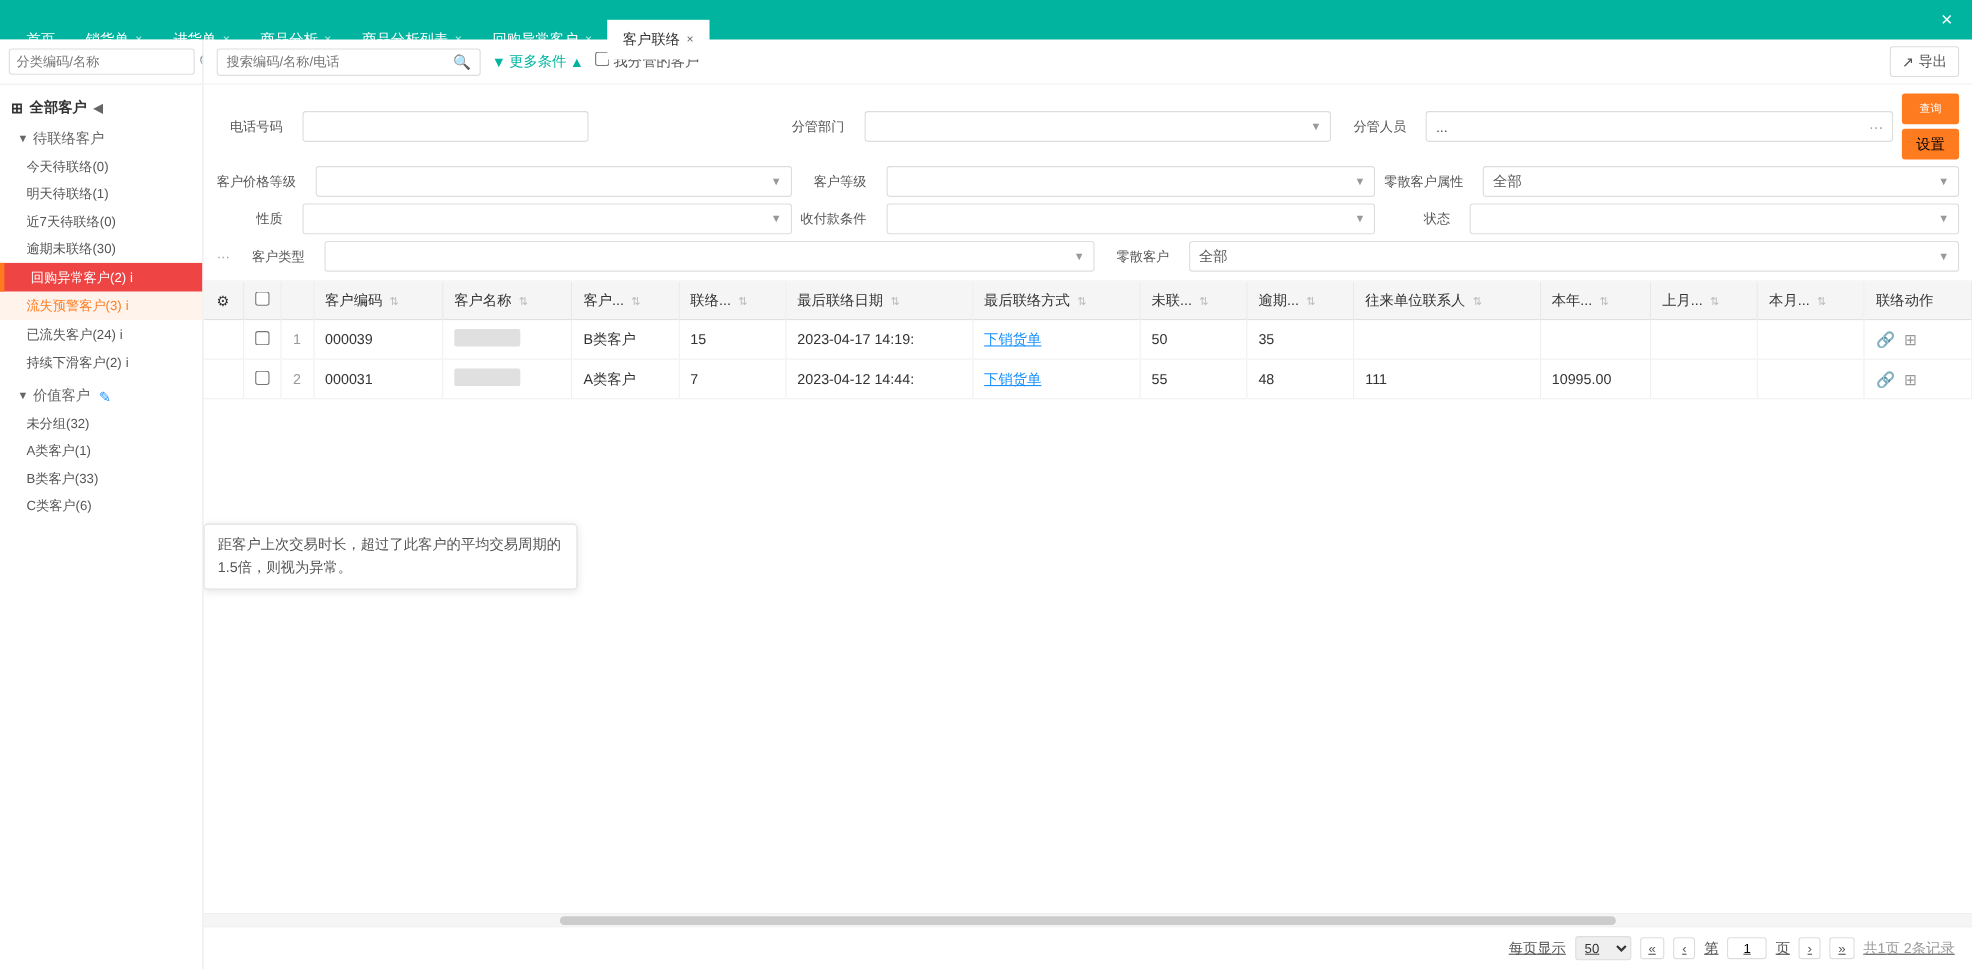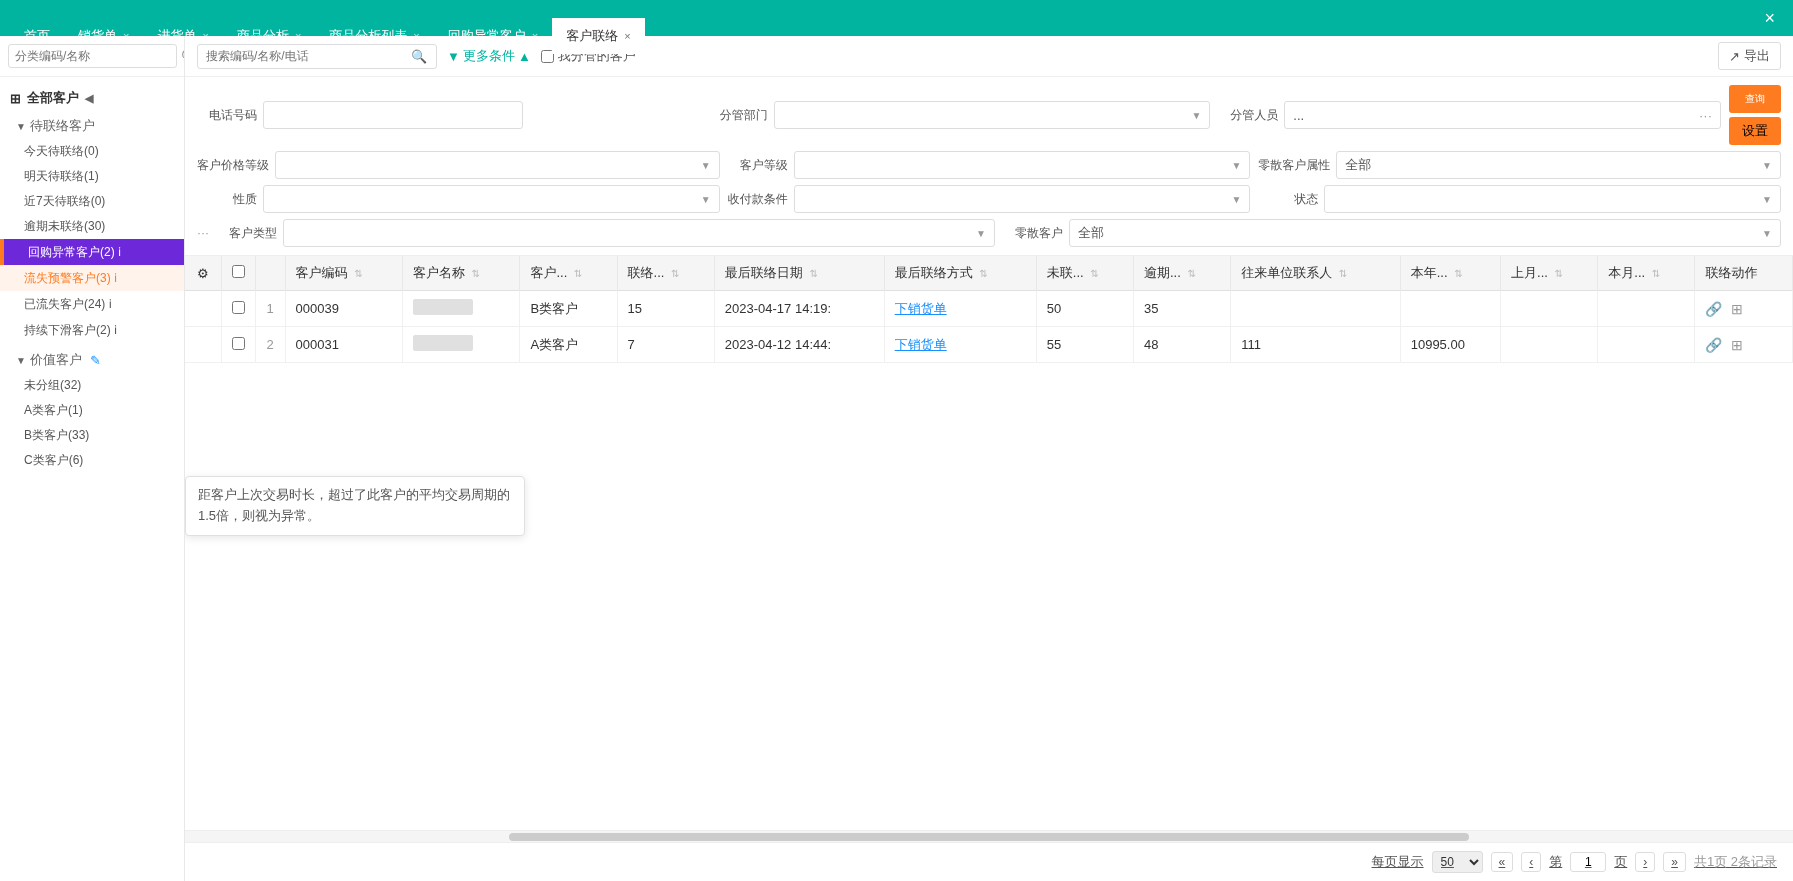--- a/index.html
+++ b/index.html
@@ -58,21 +58,21 @@
     .tree-group-title {
       padding: 4px 10px 4px 16px; color: #666; font-size: 12px; cursor: pointer;
       display: flex; align-items: center; gap: 4px;
     }
     .tree-group-title .arrow { font-size: 10px; }
     .tree-item {
       padding: 4px 10px 4px 24px; color: #555; font-size: 12px; cursor: pointer;
       white-space: nowrap; overflow: hidden; text-overflow: ellipsis;
     }
     .tree-item.active {
-      background: #6d28d9; color: white; border-radius: 0;
+      background: #ef4444; color: white; border-radius: 0;
     }
     .tree-item.active-outline {
       background: #fff3eb; color: #ff7b20;
     }
 
     
     .content-area {
       flex: 1; display: flex; flex-direction: column; overflow: hidden;
     }
 
@@ -86,39 +86,39 @@
       border-radius: 3px; padding: 4px 8px; gap: 4px; width: 240px;
     }
     .search-input-wrap input {
       border: none; outline: none; font-size: 12px; width: 100%; color: #999;
     }
     .search-icon-teal { color: #00b4a0; font-size: 13px; }
     .more-conditions {
       color: #00b4a0; cursor: pointer; display: flex; align-items: center; gap: 3px;
       font-size: 12px; white-space: nowrap;
     }
-    .filter-checkbox { display: flex; align-items: center; gap: 4px; font-size: 12px; color: #555; }
+    .filter-checkbox { display: flex; align-items: flex-start; gap: 4px; font-size: 12px; color: #555; }
     .filter-checkbox input { cursor: pointer; }
     .filter-bar-right { margin-left: auto; display: flex; gap: 6px; }
     .btn-export {
       background: white; border: 1px solid #ddd; border-radius: 3px;
       padding: 4px 10px; cursor: pointer; font-size: 12px; color: #555;
       display: flex; align-items: center; gap: 4px;
     }
 
     
     .advanced-filters {
       background: white; border-bottom: 1px solid #eee; padding: 8px 12px;
     }
     .filter-row {
       display: flex; align-items: center; gap: 8px; margin-bottom: 6px;
     }
     .filter-row:last-child { margin-bottom: 0; }
     .filter-field {
-      display: flex; align-items: center; gap: 6px; flex: 1;
+      display: flex; align-items: center; gap: 18px; flex: 1;
     }
     .filter-field label {
       white-space: nowrap; color: #555; font-size: 12px; min-width: 60px; text-align: right;
     }
     .filter-select {
       flex: 1; border: 1px solid #ddd; border-radius: 3px; padding: 4px 8px;
       font-size: 12px; color: #555; background: white; cursor: pointer;
       display: flex; align-items: center; justify-content: space-between;
       height: 28px; min-width: 120px;
     }

